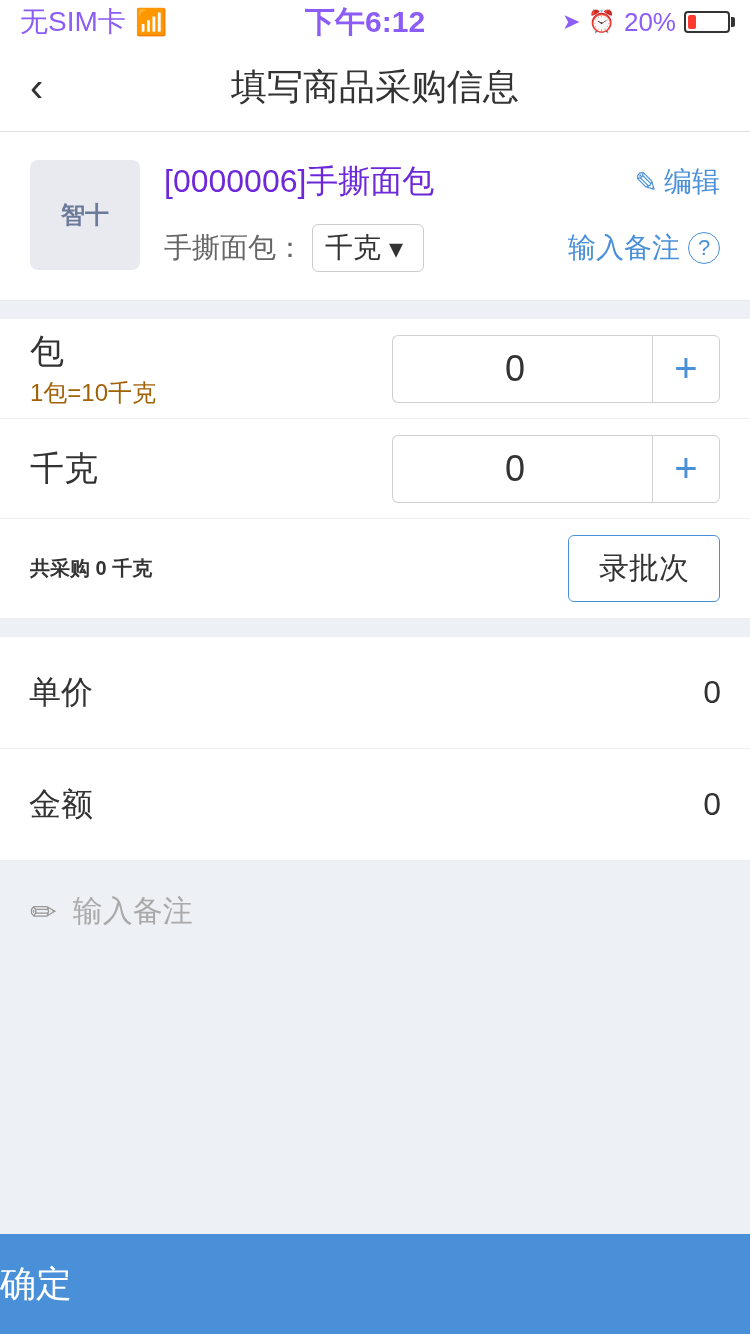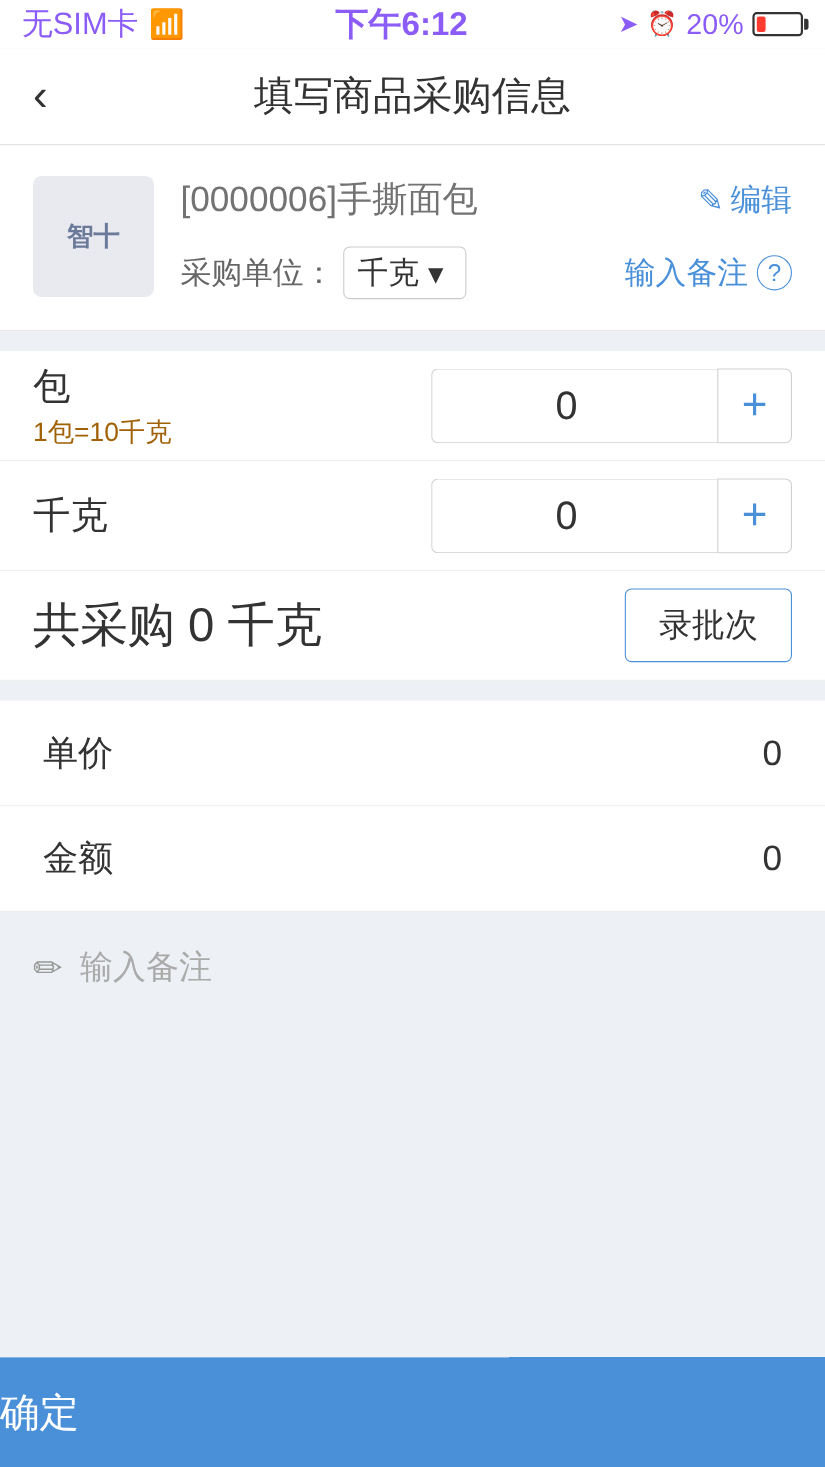--- a/index.html
+++ b/index.html
@@ -106,21 +106,21 @@
       flex-direction: column;
       gap: 20px;
     }
     .product-header {
       display: flex;
       justify-content: space-between;
       align-items: center;
     }
     .product-name {
       font-size: 32px;
-      color: #737373;
+      color: #6d28d9;
       font-weight: 500;
     }
     .edit-btn {
       color: #4a90d9;
       font-size: 28px;
       display: flex;
       align-items: center;
       gap: 6px;
       cursor: pointer;
     }
@@ -220,44 +220,45 @@
     .total-row {
       display: flex;
       align-items: center;
       justify-content: space-between;
       padding: 0 30px;
       height: 100px;
       background: #fff;
       border-bottom: 1px solid #eee;
     }
     .total-text {
-      font-size: 43px;
-      color: #333;
+      font-size: 20px;
+      color: #333;
+      font-weight: bold;
     }
     .batch-btn {
       border: 1px solid #4a90d9;
       border-radius: 6px;
       padding: 12px 30px;
       color: #333;
       font-size: 30px;
       background: #fff;
       cursor: pointer;
     }
 
     
     .info-section {
       background: #fff;
       margin-top: 0;
     }
     .info-row {
       display: flex;
       align-items: center;
       justify-content: space-between;
-      padding: 0 39px;
-      height: 96px;
+      padding: 0 29px;
+      height: 112px;
       border-bottom: 1px solid #eee;
     }
     .info-label {
       font-size: 32px;
       color: #333;
     }
     .info-value {
       font-size: 32px;
       color: #333;
     }
@@ -344,21 +345,21 @@
       <div class="product-name">
         <span>[0000006]</span><span>手撕面包</span>
       </div>
       <div class="edit-btn">
         <span>✎</span>
         <span>编辑</span>
       </div>
     </div>
     <div class="product-unit-row">
       <div style="display:flex;align-items:center;gap:8px;">
-        <span class="unit-label">采购单位：</span>
+        <span class="unit-label">手撕面包：</span>
         <div class="unit-select">
           <span>千克</span>
           <span>▾</span>
         </div>
       </div>
       <div class="price-ref">
         <span>输入备注</span>
         <span style="border:1px solid #4a90d9;border-radius:50%;width:32px;height:32px;display:inline-flex;align-items:center;justify-content:center;font-size:22px;">?</span>
       </div>
     </div>

